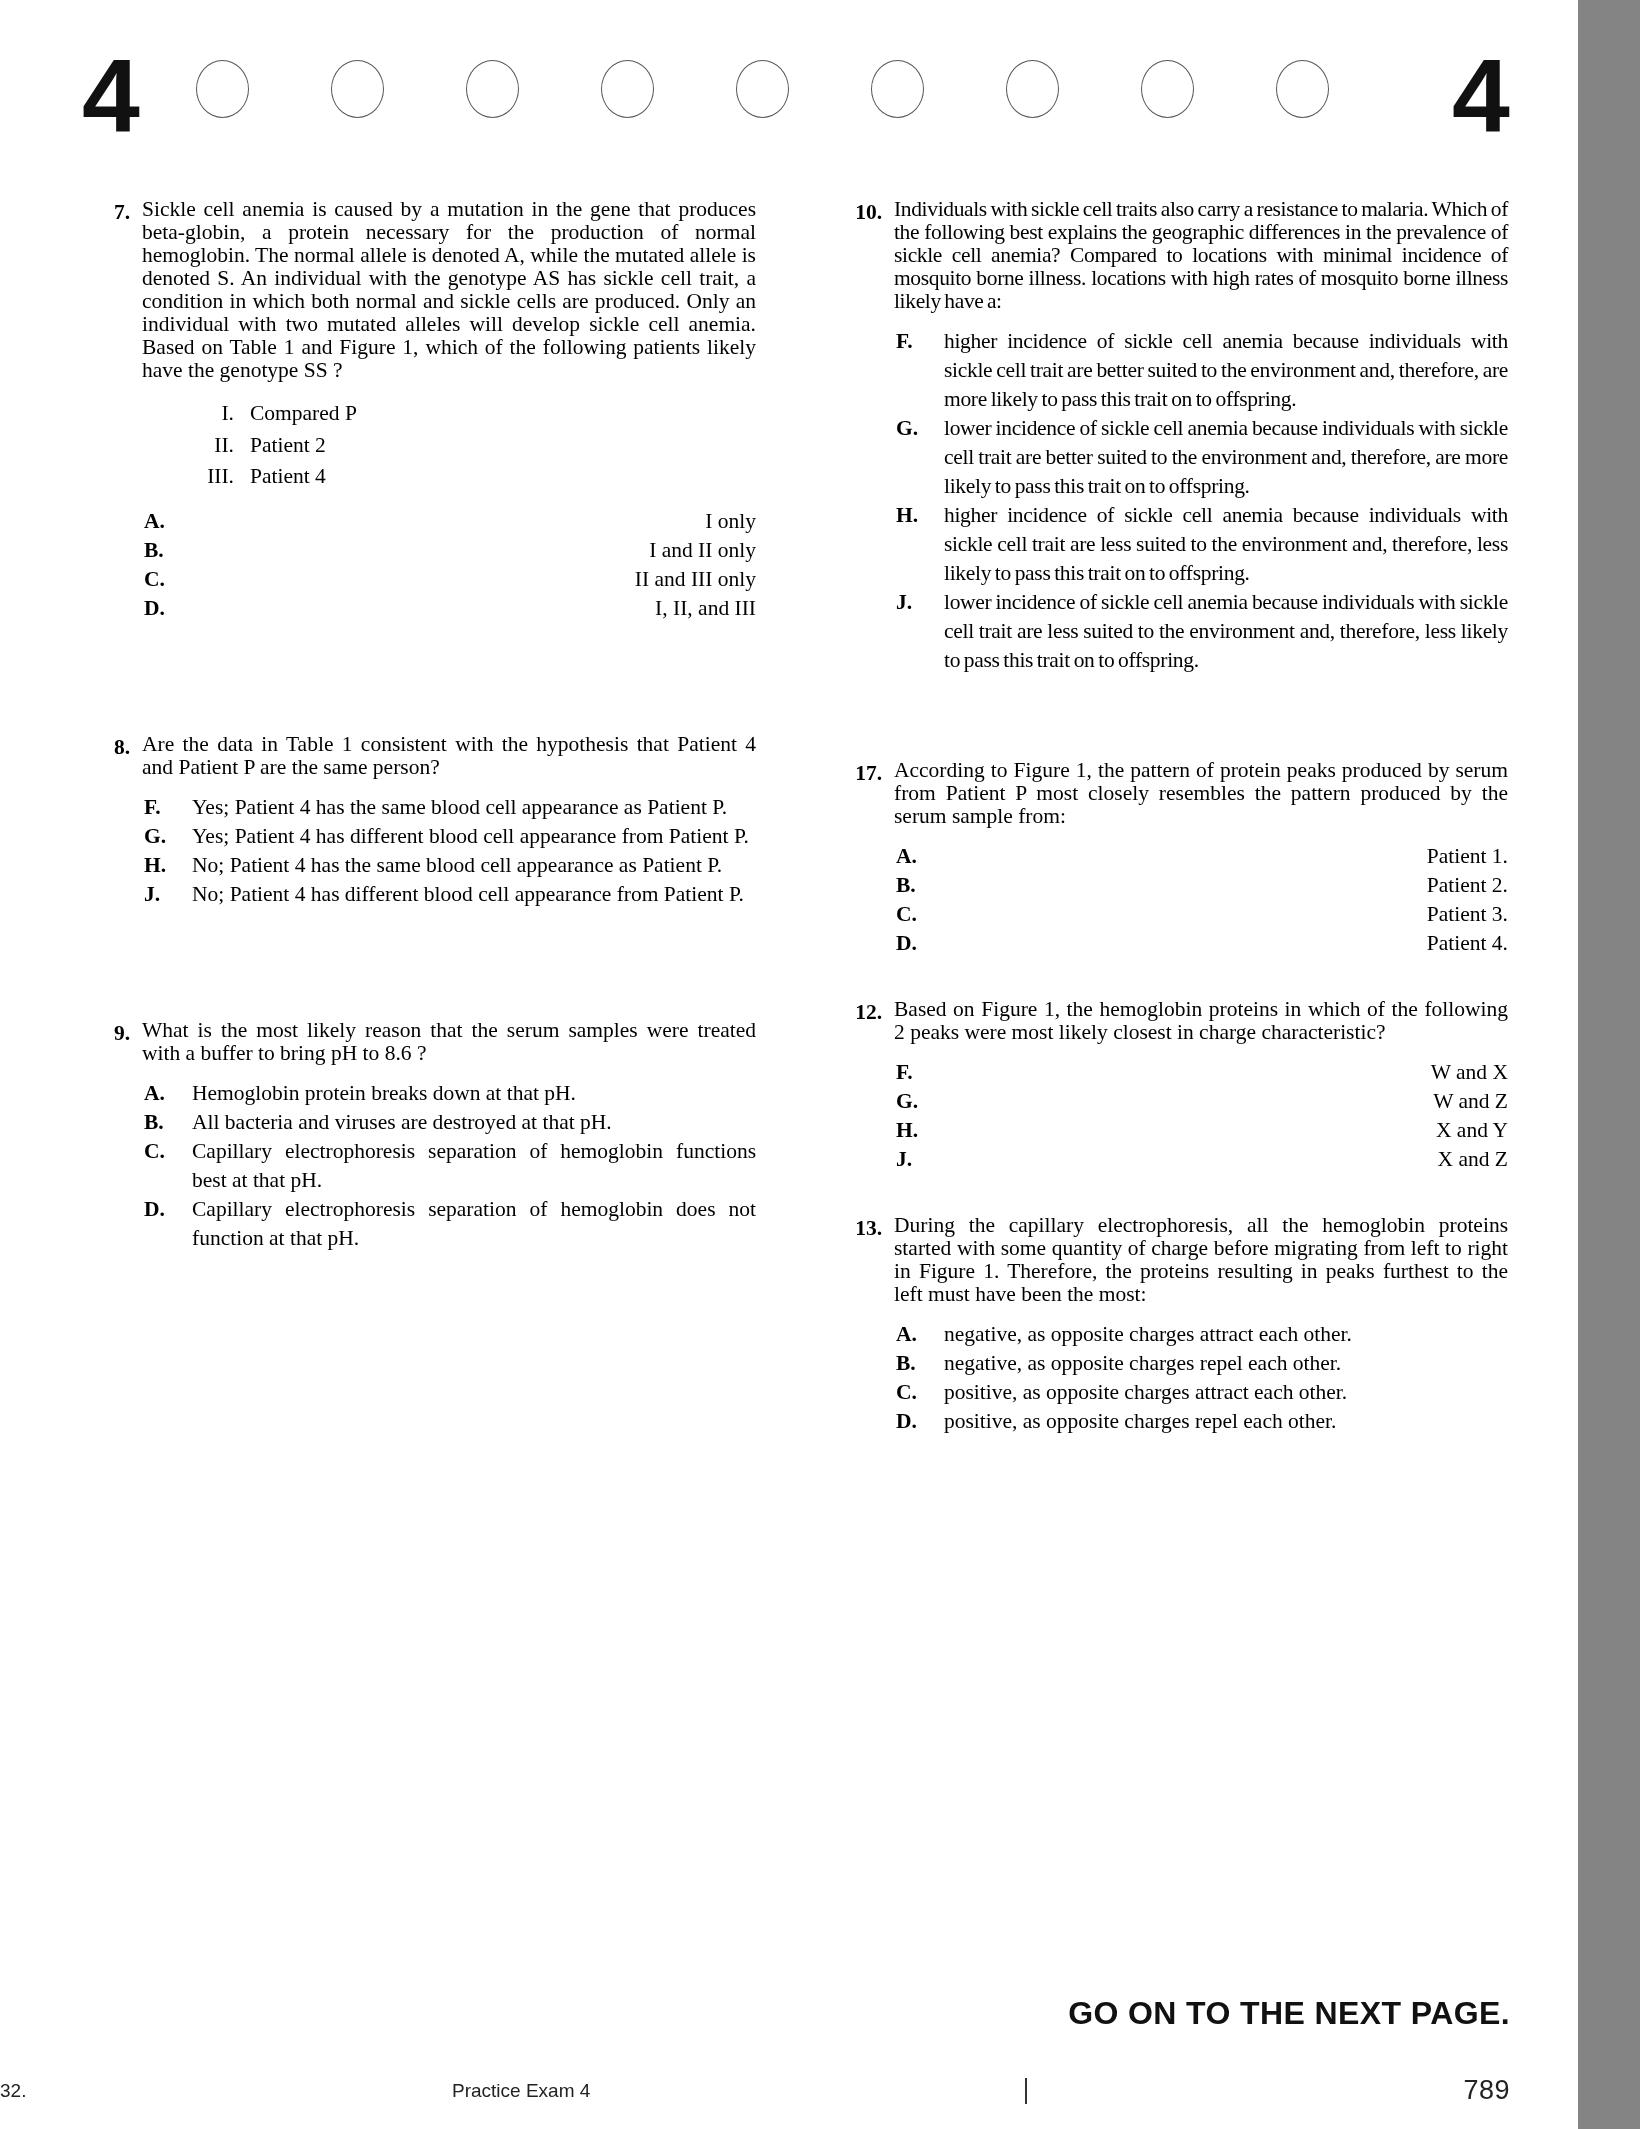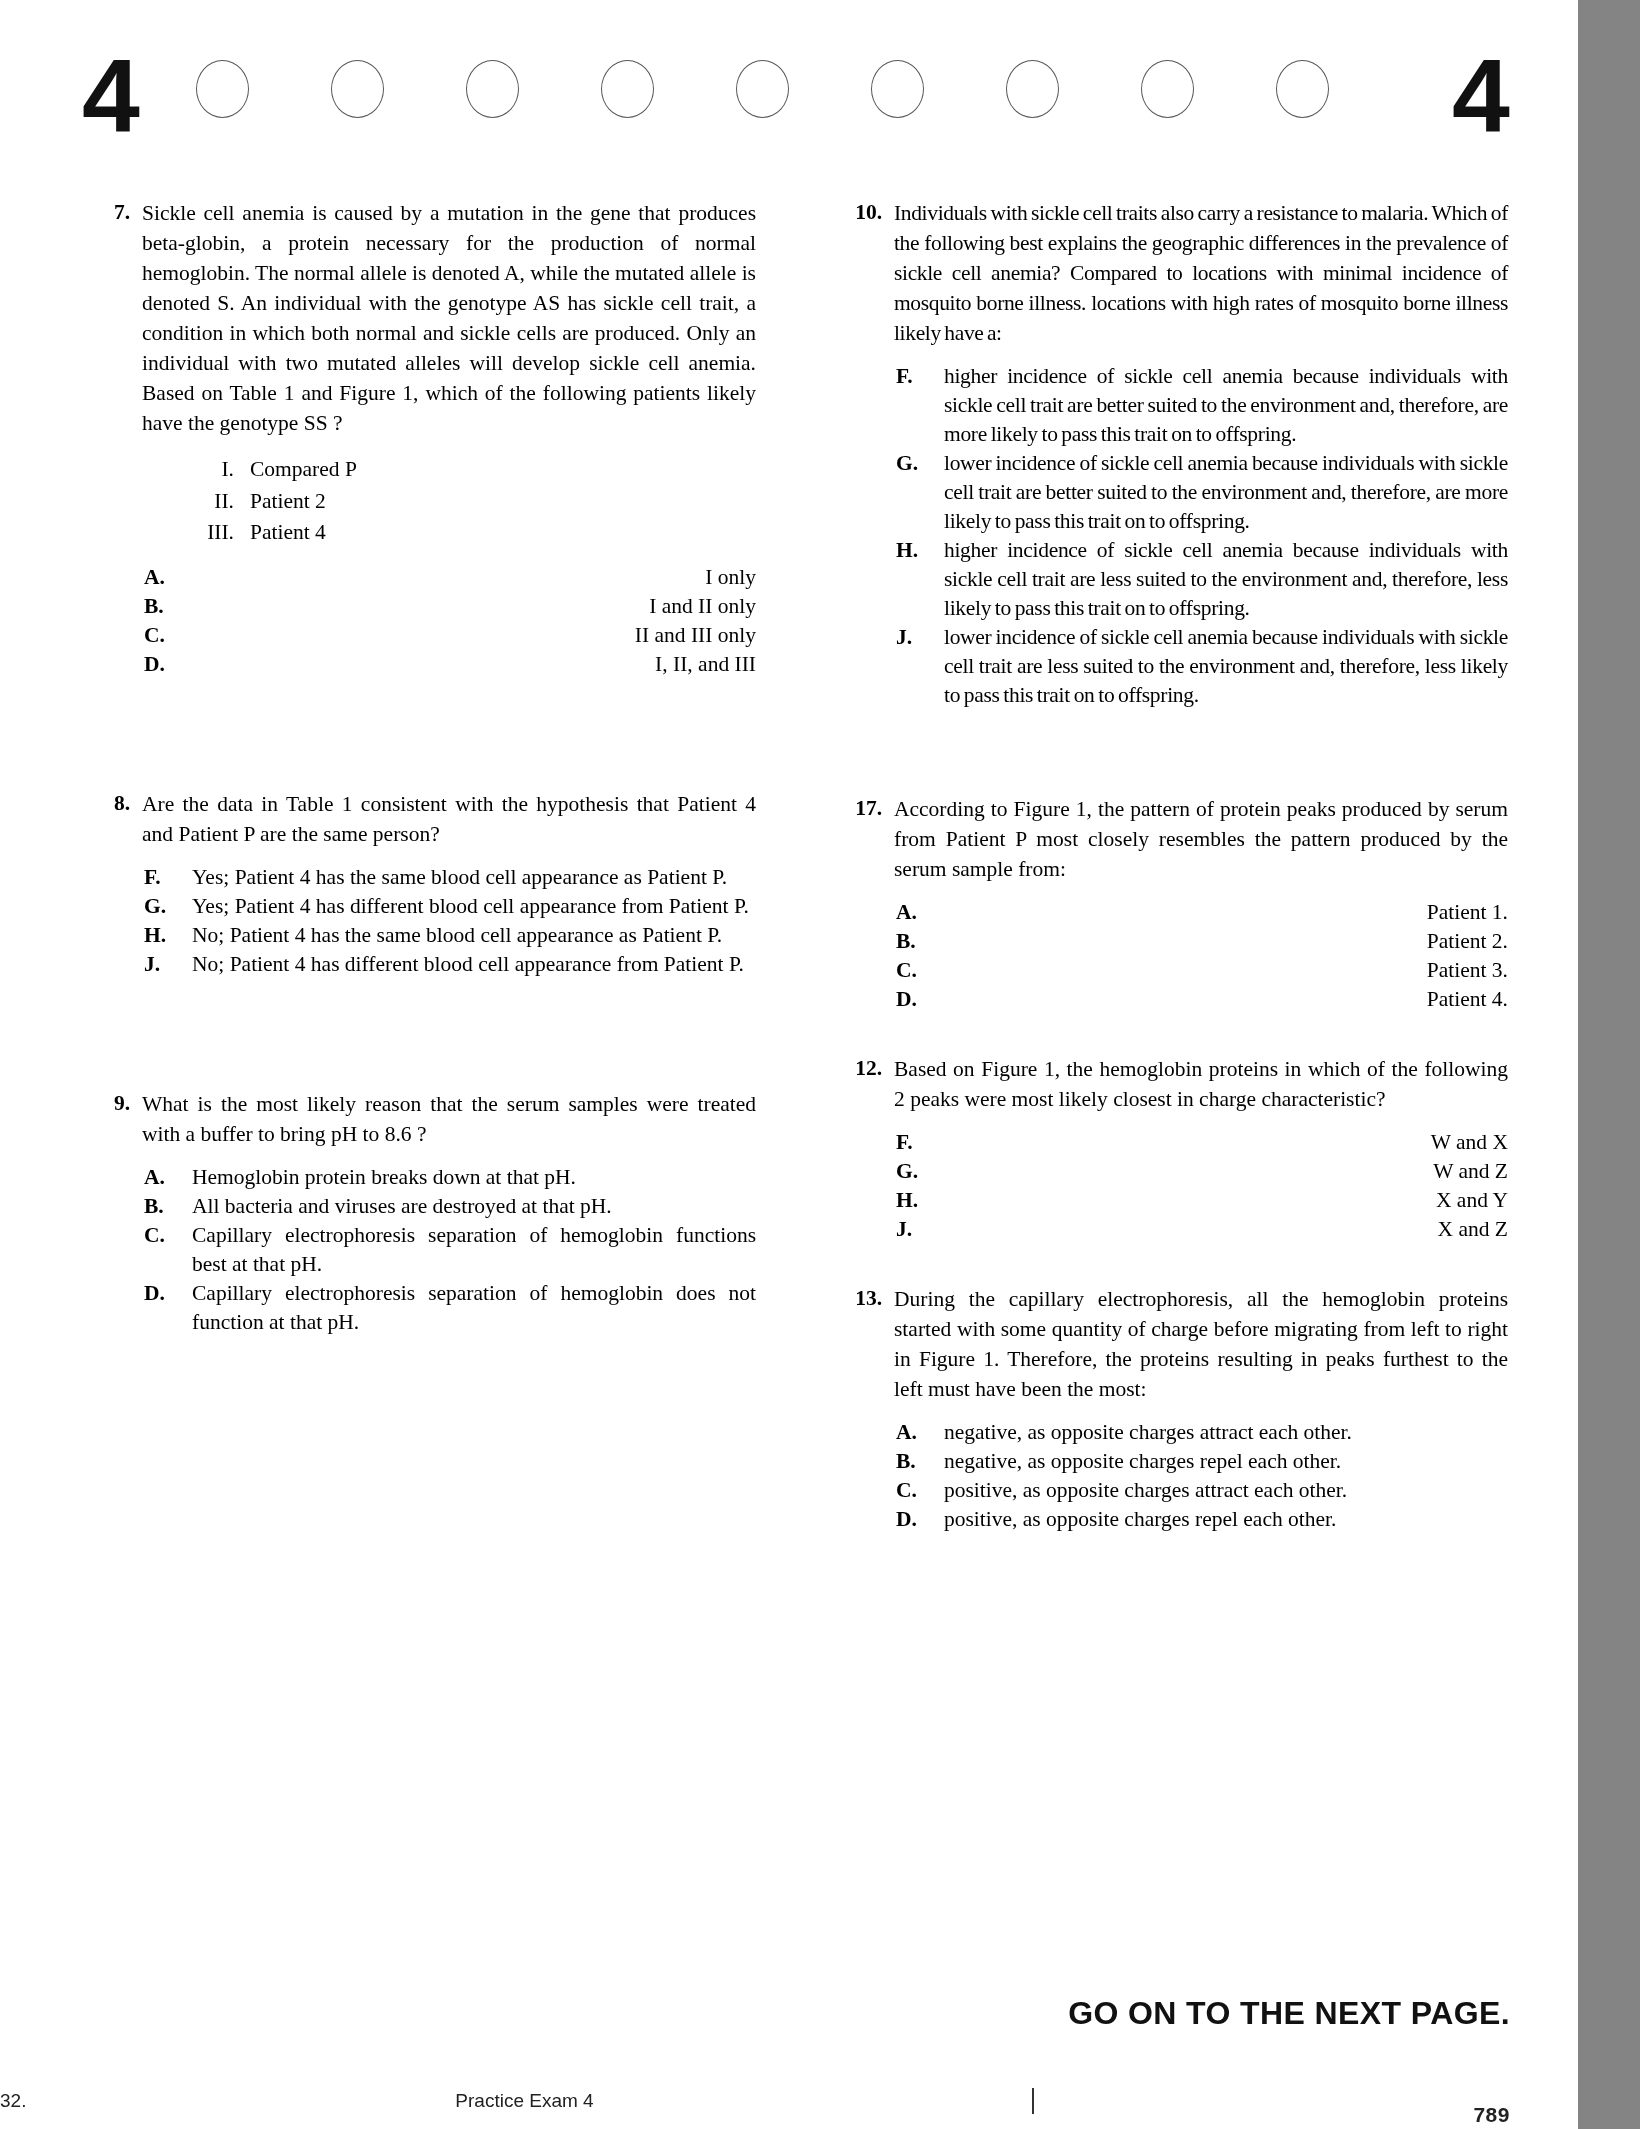--- a/index.html
+++ b/index.html
@@ -73,21 +73,21 @@
     flex:0 0 46px;
     text-align:right;
     padding-right:12px;
     font-weight:bold;
     font-size:21.5px;
     line-height:29.5px;
   }
   .q-body { flex:1 1 auto; }
   .q-stem {
     font-size:21.5px;
-    line-height:30px;
+    line-height:23px;
     text-align:justify;
     text-justify:inter-word;
   }
   .q-stem.condensed {
     letter-spacing:-0.35px;
     word-spacing:-1.6px;
   }
 
   
   .roman {
@@ -159,24 +159,23 @@
   }
   #footline .chapter { margin-right:7px; }
   #footline .label { margin-right:16px; }
   #footline .rule {
     display:inline-block;
     width:2px; height:26px;
     background:#333;
     margin-right:18px;
   }
   #footline .pageno {
-    font-weight:bold;
-    font-size:21px;
+    font-weight:normal;
+    font-size:27px;
     letter-spacing:0.5px;
-    margin-top:28px;
   }
 </style>
 </head>
 <body>
 
 <div id="page">
 
   <div id="header">
     <div class="big-num left">4</div>
     <div id="bubbles">

